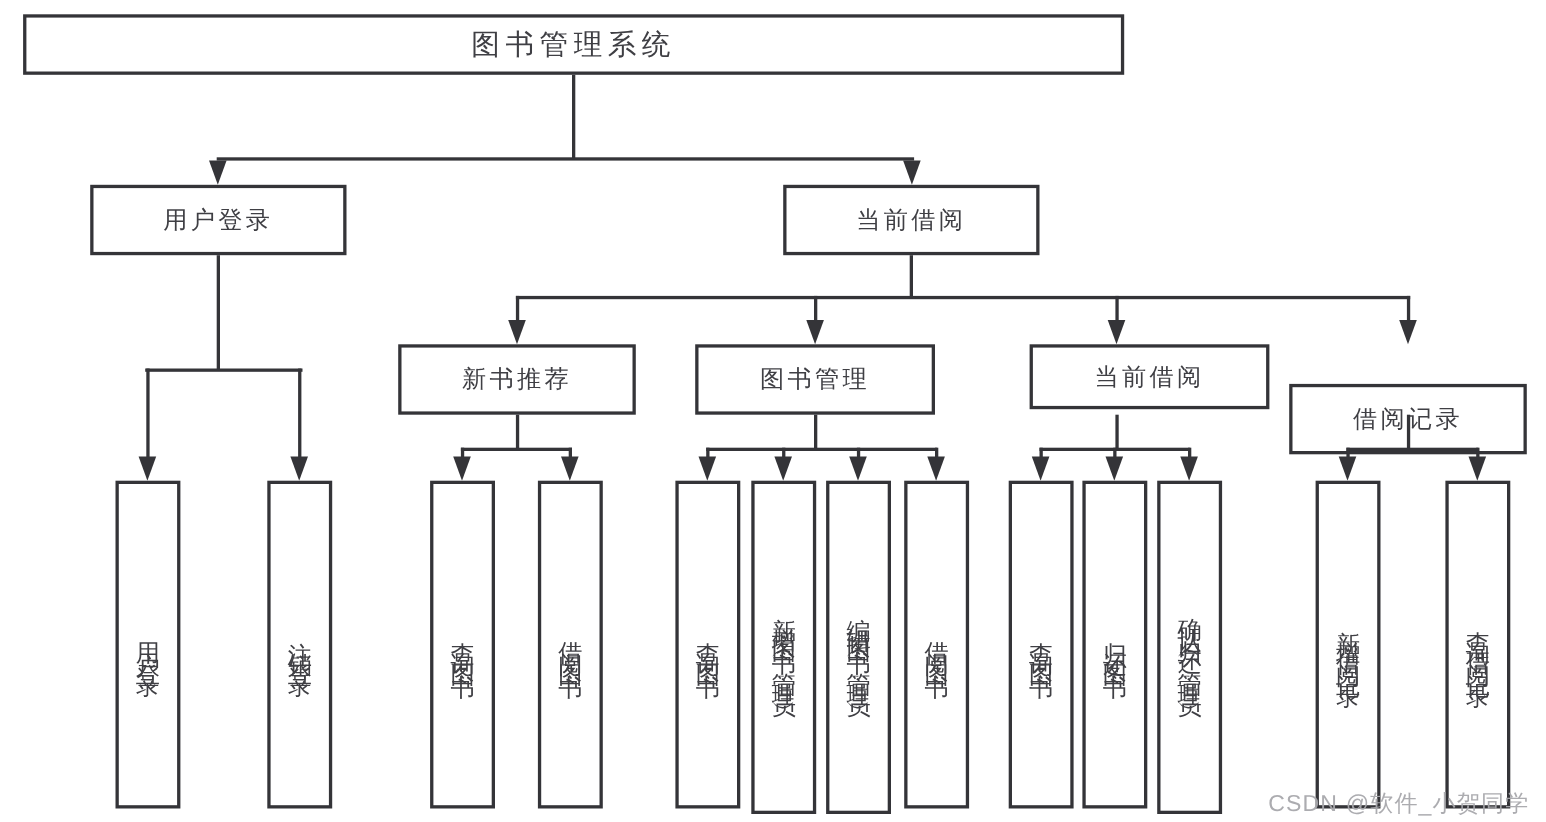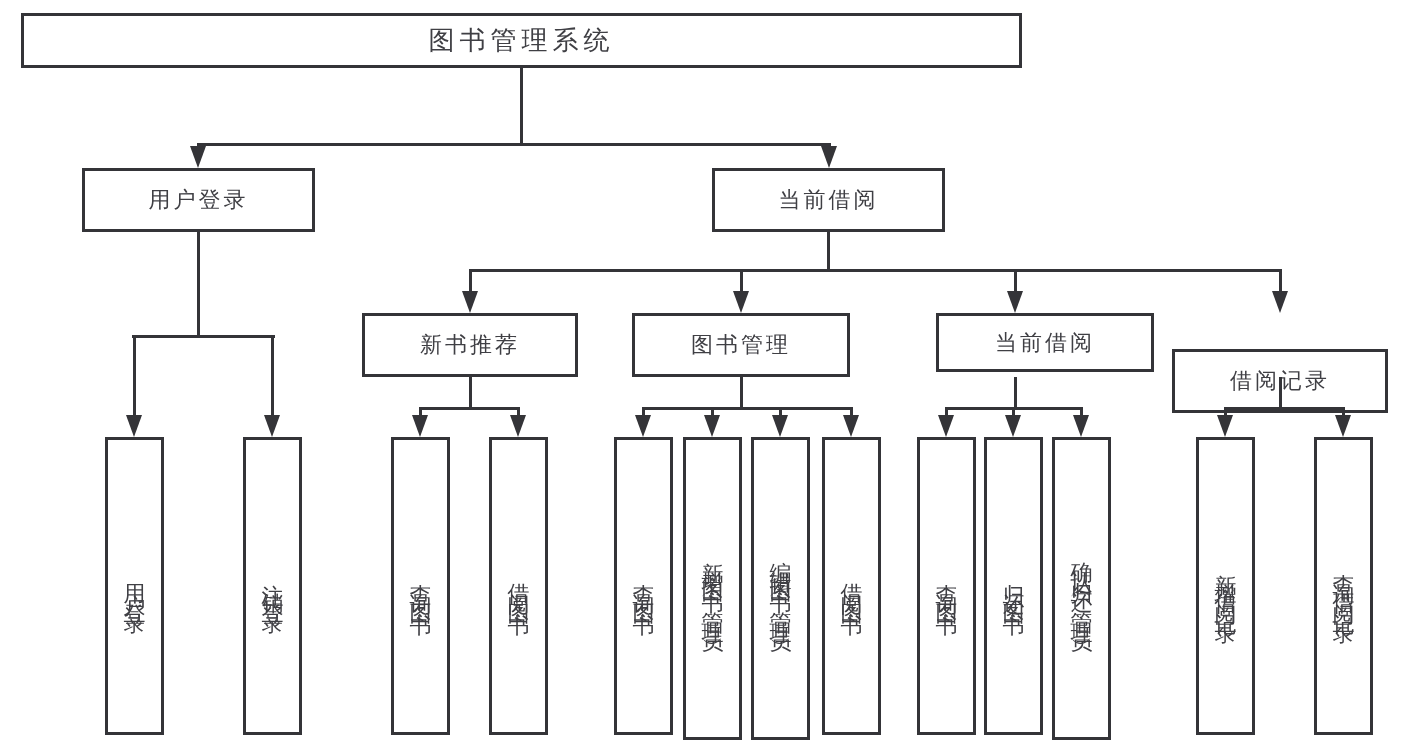--- a/index.html
+++ b/index.html
@@ -167,14 +167,15 @@
     <span class="lbl">确认归还（管理员）</span>
   </div>
 
   <div class="box vbox" style="left:1196px;top:437px;width:59px;height:298px;">
     <span class="lbl">新增借阅记录</span>
   </div>
   <div class="box vbox" style="left:1314px;top:437px;width:59px;height:298px;">
     <span class="lbl">查询借阅记录</span>
   </div>
 
+  <div class="watermark">CSDN @软件_小贺同学</div>
 
 </div>
 
 </body></html>

